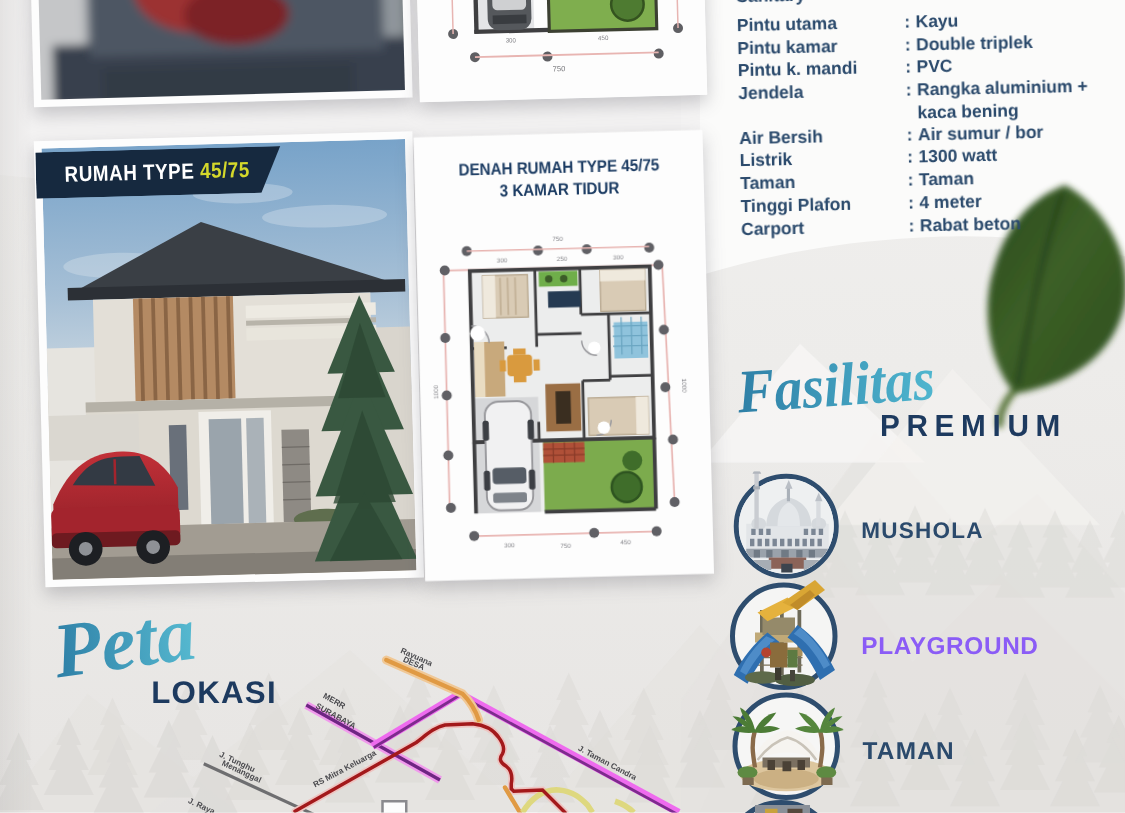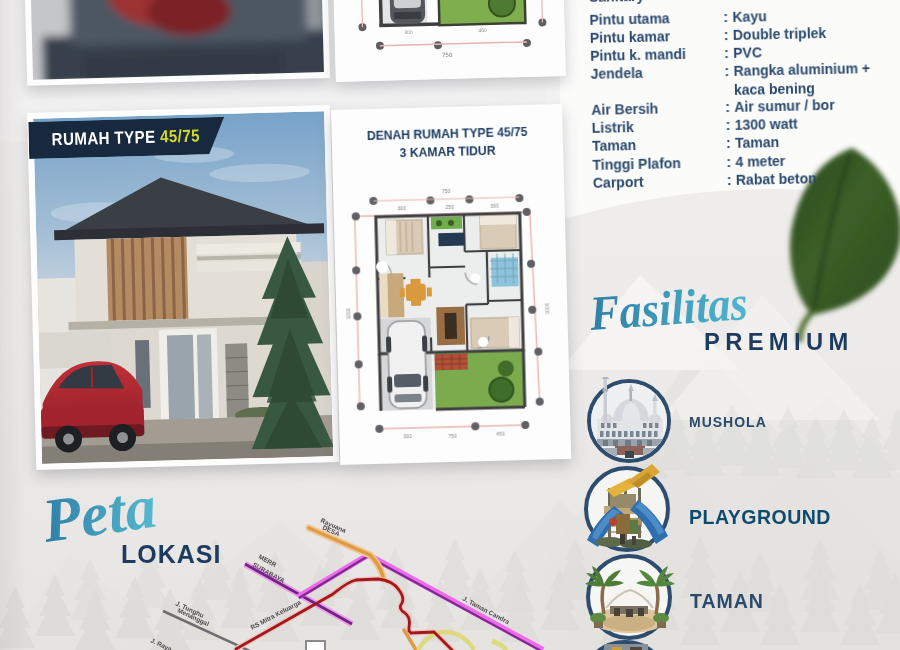--- a/index.html
+++ b/index.html
@@ -508,21 +508,21 @@
       </g>
     <rect x="30" y="69" width="30" height="9" fill="#8b6358"></rect>
     <rect x="12" y="71" width="20" height="8" fill="#a7adb4"></rect>
     <rect x="58" y="71" width="20" height="8" fill="#a7adb4"></rect>
     <rect x="40" y="74" width="9" height="7" fill="#3c444e"></rect>
   </g>
   <rect x="18.5" y="0" width="3.5" height="46" fill="#c9ccd1"></rect>
   <path d="M17,2 L24,2 L20.5,-5 Z" fill="#b0b5bc"></path>
   <rect x="17.5" y="12" width="5.5" height="2.5" fill="#a8aeb6"></rect>
 </svg>
-<div class="abs" style="left:689px;top:414px;font-weight:bold;font-size:14px;color:#2b4a6c;letter-spacing:1px;">MUSHOLA</div>
+<div class="abs" style="left:689px;top:414px;font-weight:bold;font-size:18px;color:#2b4a6c;letter-spacing:1px;">MUSHOLA</div>
 
 <svg class="abs" style="left:580px;top:462px;" width="100" height="96" viewBox="0 0 100 96">
   <circle cx="47" cy="47" r="41" fill="#f5f5f4" stroke="#2e4d6e" stroke-width="4"></circle>
   <g>
 
     <rect x="28" y="26" width="3" height="52" fill="#6e6a58"></rect>
     <rect x="44" y="22" width="3" height="56" fill="#6e6a58"></rect>
     <rect x="58" y="26" width="3" height="50" fill="#6e6a58"></rect>
     <rect x="24" y="44" width="40" height="8" fill="#c0a977"></rect>
     <rect x="26" y="56" width="36" height="7" fill="#a8905e"></rect>
@@ -545,21 +545,21 @@
     <rect x="36" y="52" width="14" height="20" fill="#8a6c3c"></rect>
     <rect x="50" y="58" width="8" height="14" fill="#5d7a42"></rect>
     <circle cx="33" cy="60" r="4" fill="#b5432f"></circle>
 
     <ellipse cx="30" cy="80" rx="14" ry="5" fill="#5e6a4a"></ellipse>
     <ellipse cx="56" cy="82" rx="16" ry="5" fill="#515e42"></ellipse>
     <rect x="40" y="72" width="5" height="10" fill="#3c3a30"></rect>
     <rect x="52" y="74" width="4" height="9" fill="#46443a"></rect>
   </g>
 </svg>
-<div class="abs" style="left:689px;top:506px;font-weight:bold;font-size:19.5px;color:#0c4a6e;letter-spacing:0.5px;">PLAYGROUND</div>
+<div class="abs" style="left:689px;top:506px;font-weight:bold;font-size:19.5px;color:#8b5cf6;letter-spacing:0.5px;">PLAYGROUND</div>
 
 <svg class="abs" style="left:584px;top:552px;" width="92" height="92" viewBox="0 0 92 92">
   <circle cx="45" cy="45" r="41" fill="#f6f6f5" stroke="#2e4d6e" stroke-width="4"></circle>
   <g>
     <ellipse cx="45" cy="68" rx="37" ry="13" fill="#ddc69e"></ellipse>
     <ellipse cx="45" cy="71" rx="26" ry="8" fill="#cbb083"></ellipse>
 
     <path d="M18,58 C24,42 34,34 46,32 C58,34 68,42 73,58 C62,52 54,50 46,50 C37,50 28,52 18,58 Z" fill="#f6f4f0"></path>
     <path d="M22,56 C30,46 38,40 46,38 C54,40 62,46 69,56" fill="none" stroke="#c9c3b8" stroke-width="2"></path>
     <rect x="26" y="54" width="38" height="8" fill="#7b7061"></rect>

